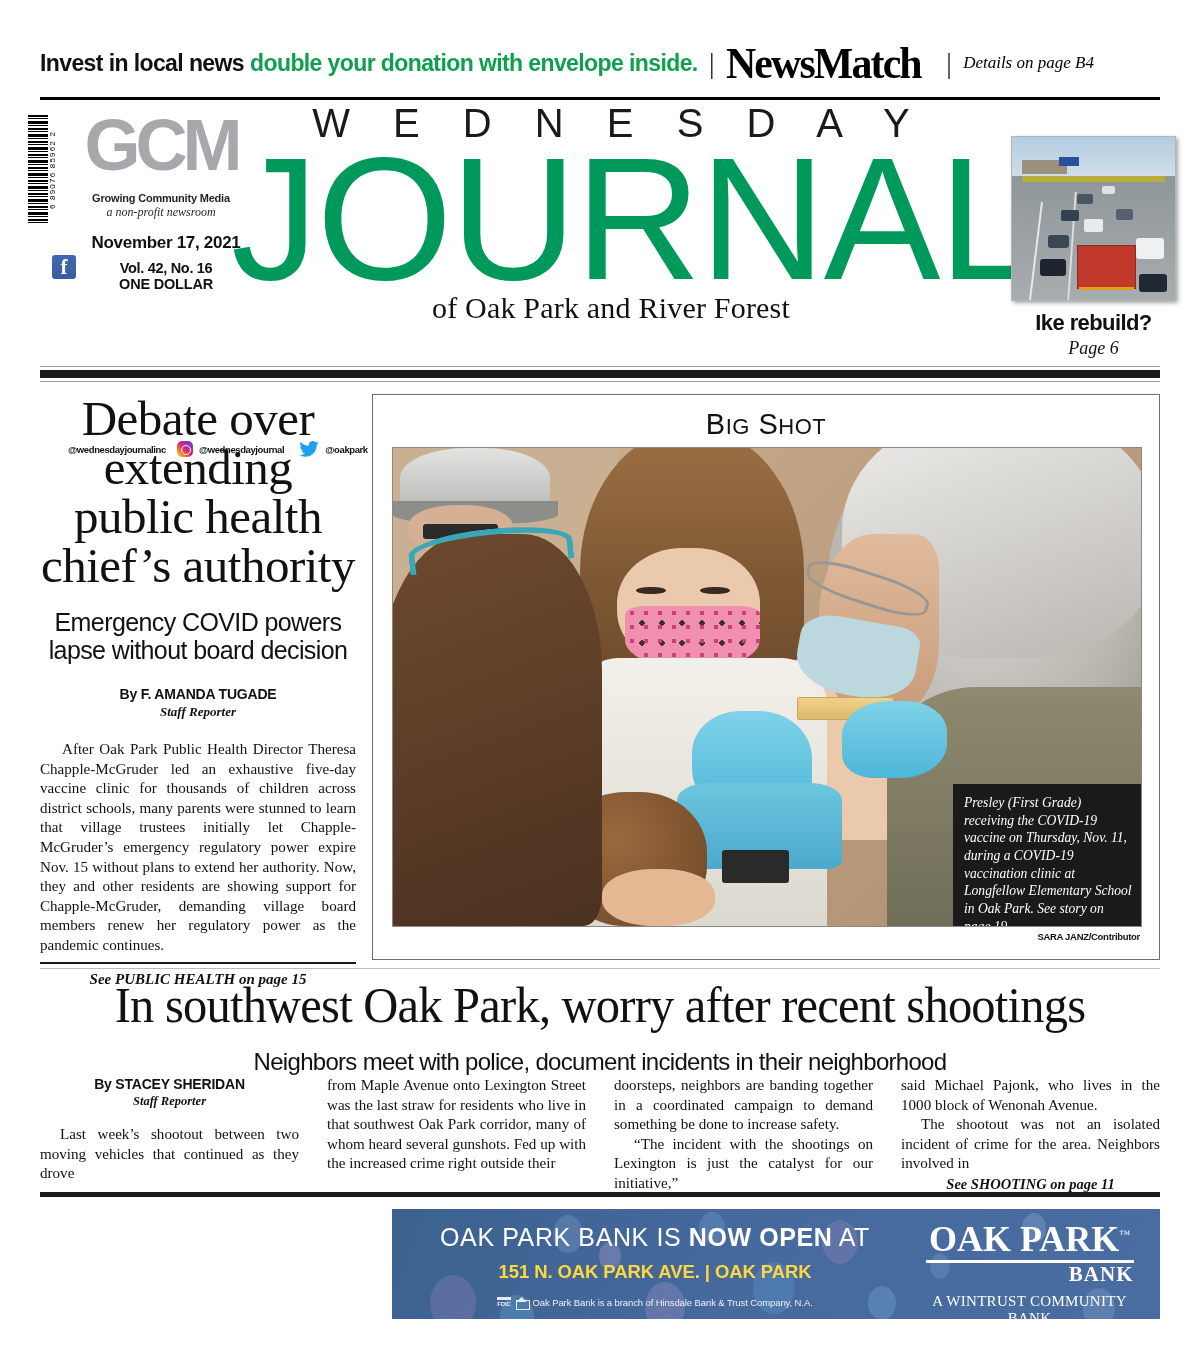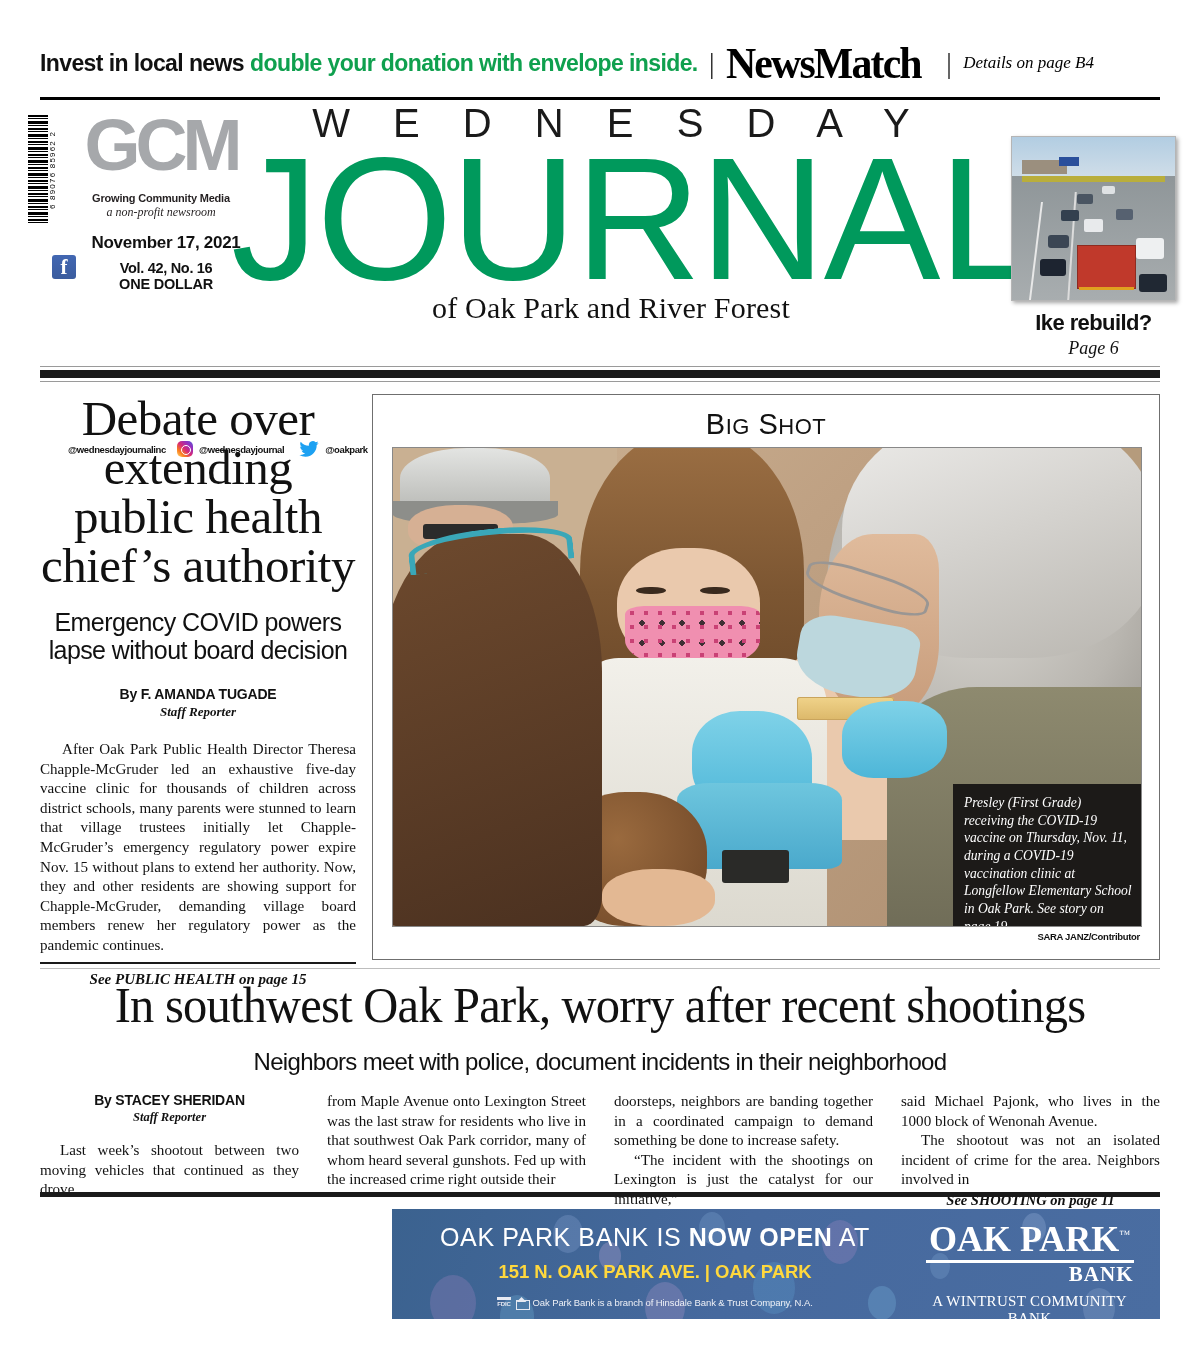--- a/index.html
+++ b/index.html
@@ -306,21 +306,21 @@
     font-family: "Liberation Serif", serif; font-weight: 400;
     font-size: 50px; line-height: 1.0; color: #111; text-align: center;
     letter-spacing: -0.8px; transform: scaleX(0.97);
   }
   .s2-deck {
     font-family: "Liberation Sans", sans-serif; font-weight: 300;
     font-size: 24px; color: #111; text-align: center; margin-top: 18px;
     letter-spacing: -0.7px;
   }
   .s2-cols {
-    position: absolute; left: 0; top: 112px; width: 1120px; height: 100px;
+    position: absolute; left: 0; top: 96px; width: 1120px; height: 100px;
     display: flex; gap: 28px;
   }
   .s2-col { width: 260px; }
   .s2-byline {
     font-family: "Liberation Sans", sans-serif; font-weight: 700;
     font-size: 14px; color: #111; text-align: center; letter-spacing: -0.2px;
   }
   .s2-role {
     font-family: "Liberation Serif", serif; font-style: italic; font-weight: 700;
     font-size: 12.5px; color: #111; text-align: center; margin-top: 2px;

